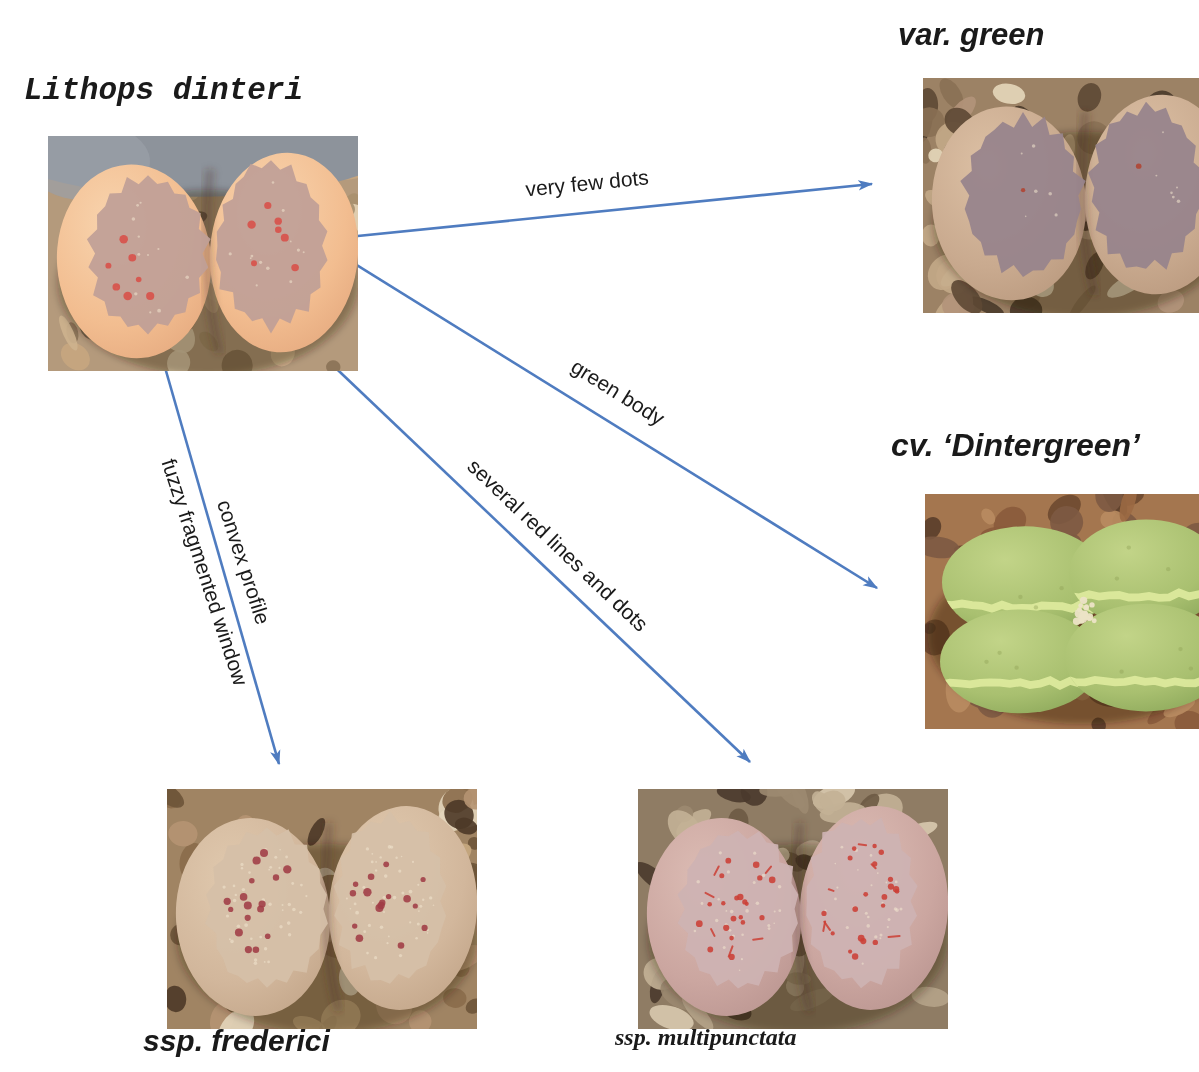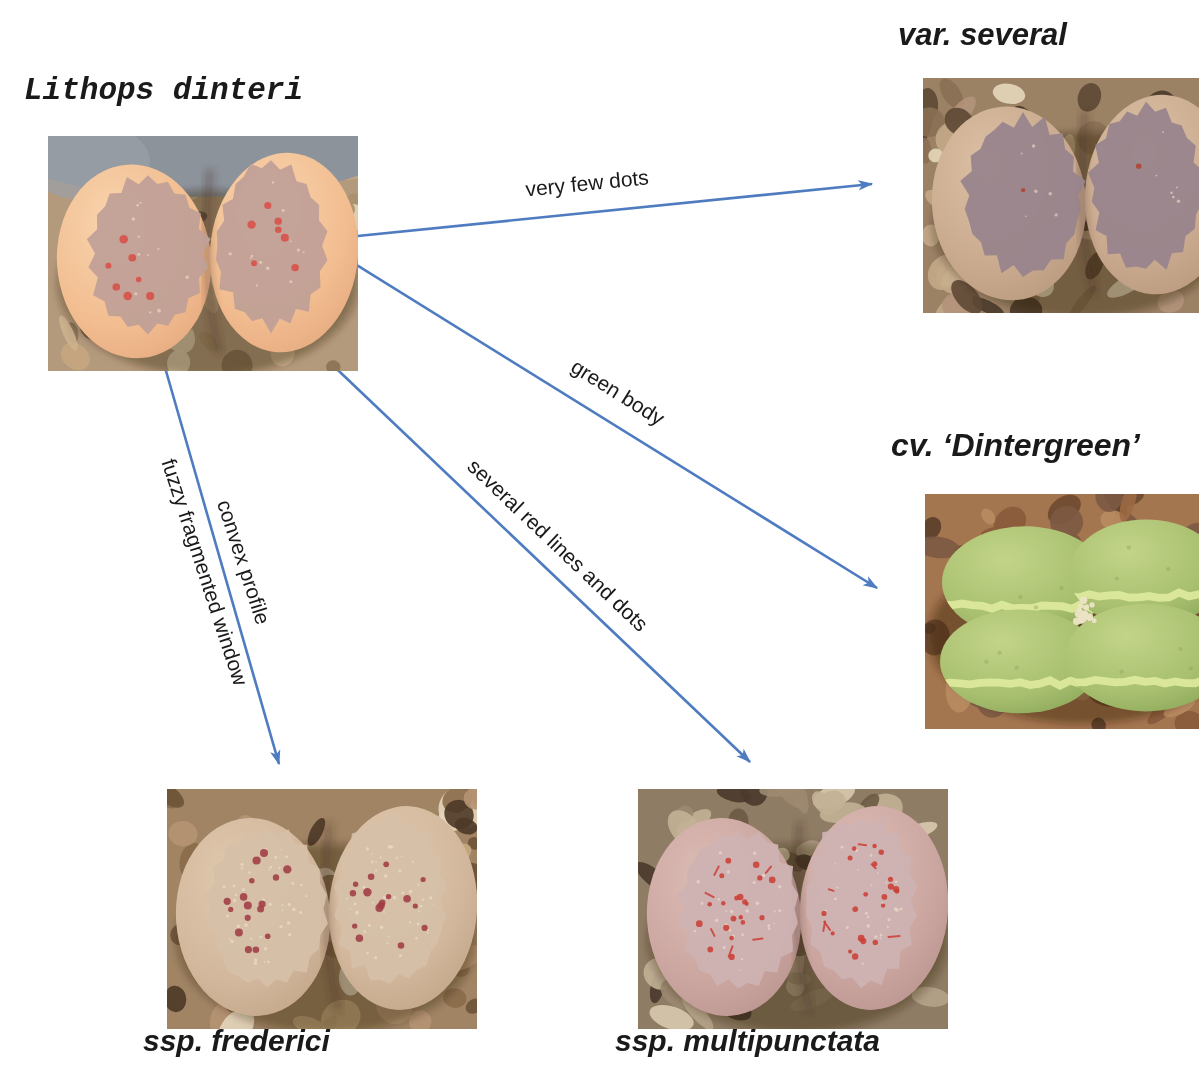--- a/index.html
+++ b/index.html
@@ -3,21 +3,21 @@
 <meta charset="utf-8">
 <style>
   html,body{margin:0;padding:0;background:#fff;}
   .canvas{position:relative;width:1199px;height:1072px;background:#fff;overflow:hidden;
           font-family:"Liberation Sans",sans-serif;color:var(--ink,#1a1a1a);}
   .species{position:absolute;font-weight:bold;font-style:italic;white-space:nowrap;line-height:1.1;}
   #t-main  {left:24px;  top:74px;   font-size:31px;font-family:Liberation Mono, monospace;}
   #t-brevis{left:898px; top:18px;   font-size:31px;}
   #t-dinter{left:891px; top:428px;  font-size:32px;}
   #t-fred  {left:143px; top:1024px; font-size:30px;text-align:center;}
-  #t-multi {left:615px; top:1024px; font-size:30px;}
+  #t-multi {left:615px; top:1024px; font-size:24px;font-family:Liberation Serif, serif;}
   .photo{position:absolute;overflow:hidden;}
   #p-main  {left:8px;   top:120px; width:310px; height:235px;}
   #p-brevis{left:883px; top:62px;  width:310px; height:235px;}
   #p-dinter{left:885px; top:478px; width:310px; height:235px;}
   #p-fred  {left:127px; top:773px; width:310px; height:240px;}
   #p-multi {left:598px; top:773px; width:310px; height:240px;}
   .photo svg{width:100%;height:100%;display:block;}
   .arrow-layer{position:absolute;left:0;top:0;}
   .arrow-line{stroke:var(--arrow,#4f7cc0);stroke-width:2.6;fill:none;}
   .arrow-head{fill:var(--arrow,#4f7cc0);}
@@ -39,21 +39,21 @@
         <path d="M0,0.3 L12,4.5 L0,8.7 L3,4.5 Z" class="arrow-head"></path>
       </marker>
     </defs>
     <line x1="318" y1="240" x2="872" y2="184" class="arrow-line" marker-end="url(#ah)"></line>
     <line x1="318" y1="241" x2="877" y2="588" class="arrow-line" marker-end="url(#ah)"></line>
     <line x1="162" y1="357" x2="279" y2="764" class="arrow-line" marker-end="url(#ah)"></line>
     <line x1="321" y1="354" x2="750" y2="762" class="arrow-line" marker-end="url(#ah)"></line>
   </svg>
 
   <div class="species" id="t-main">Lithops dinteri</div>
-  <div class="species" id="t-brevis">var. several</div>
+  <div class="species" id="t-brevis">var. green</div>
   <div class="species" id="t-dinter">cv. ‘Dintergreen’</div>
   <div class="species" id="t-fred">ssp. frederici</div>
   <div class="species" id="t-multi">ssp. multipunctata</div>
 
   <figure class="photo" id="p-main">
     <svg viewBox="0 0 310 240" preserveAspectRatio="none">
         <defs>
           <radialGradient id="grad11" cx="0.38" cy="0.30" r="0.95">
             <stop offset="0" stop-color="#f8d4ae"></stop>
             <stop offset="0.55" stop-color="#f2bd90"></stop>

